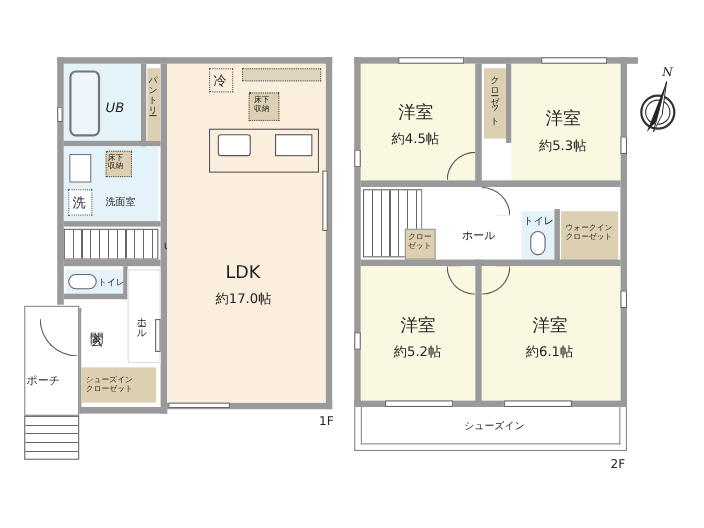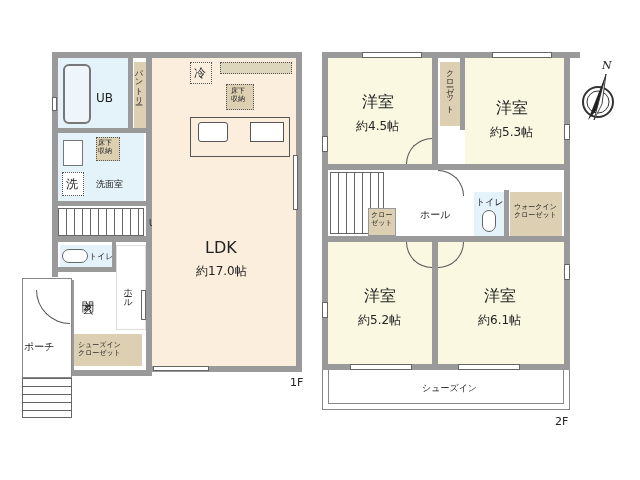--- a/index.html
+++ b/index.html
@@ -34,21 +34,21 @@
   <div class="wall" style="left:52px;top:52px;width:6px;height:225px;"></div>
   <div class="wall" style="left:296px;top:52px;width:6px;height:320px;"></div>
   <div class="wall" style="left:148px;top:366px;width:154px;height:6px;"></div>
   <div class="wall" style="left:68px;top:370px;width:84px;height:6px;"></div>
   <div class="wall" style="left:68px;top:280px;width:6px;height:96px;"></div>
   <div class="wall" style="left:146px;top:58px;width:6px;height:318px;"></div>
   <div class="wall" style="left:128px;top:58px;width:5px;height:80px;"></div>
 
   <div class="room wash" style="left:58px;top:58px;width:70px;height:70px;"></div>
   <div class="abs" style="left:63px;top:64px;width:28px;height:60px;border:2px solid #777;border-radius:6px;background:#eef6fb;"></div>
-  <div class="lbl mid" style="left:96px;top:92px;">UB</div>
+  <div class="lbl mid" style="left:96px;top:92px;font-style:italic;">UB</div>
 
   <div class="room closet" style="left:134px;top:62px;width:12px;height:66px;"></div>
   <div class="lbl vert" style="left:134px;top:64px;">パントリー</div>
 
   <div class="wall" style="left:58px;top:128px;width:88px;height:5px;"></div>
 
   <div class="room wash" style="left:58px;top:133px;width:86px;height:68px;"></div>
   <div class="abs" style="left:63px;top:140px;width:20px;height:26px;border:1px solid #777;background:#fff;"></div>
   <div class="abs" style="left:96px;top:137px;width:24px;height:24px;background:#dccfb2;border:1px dotted #555;"></div>
   <div class="lbl xs" style="left:98px;top:140px;white-space:pre;">床下

